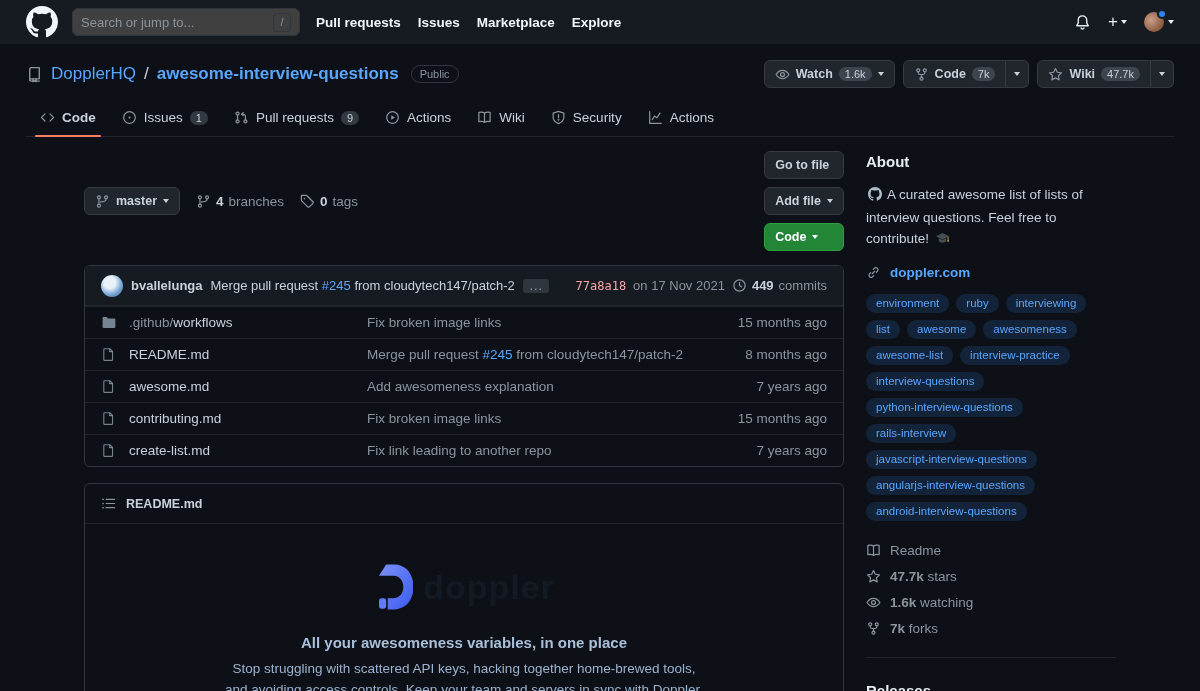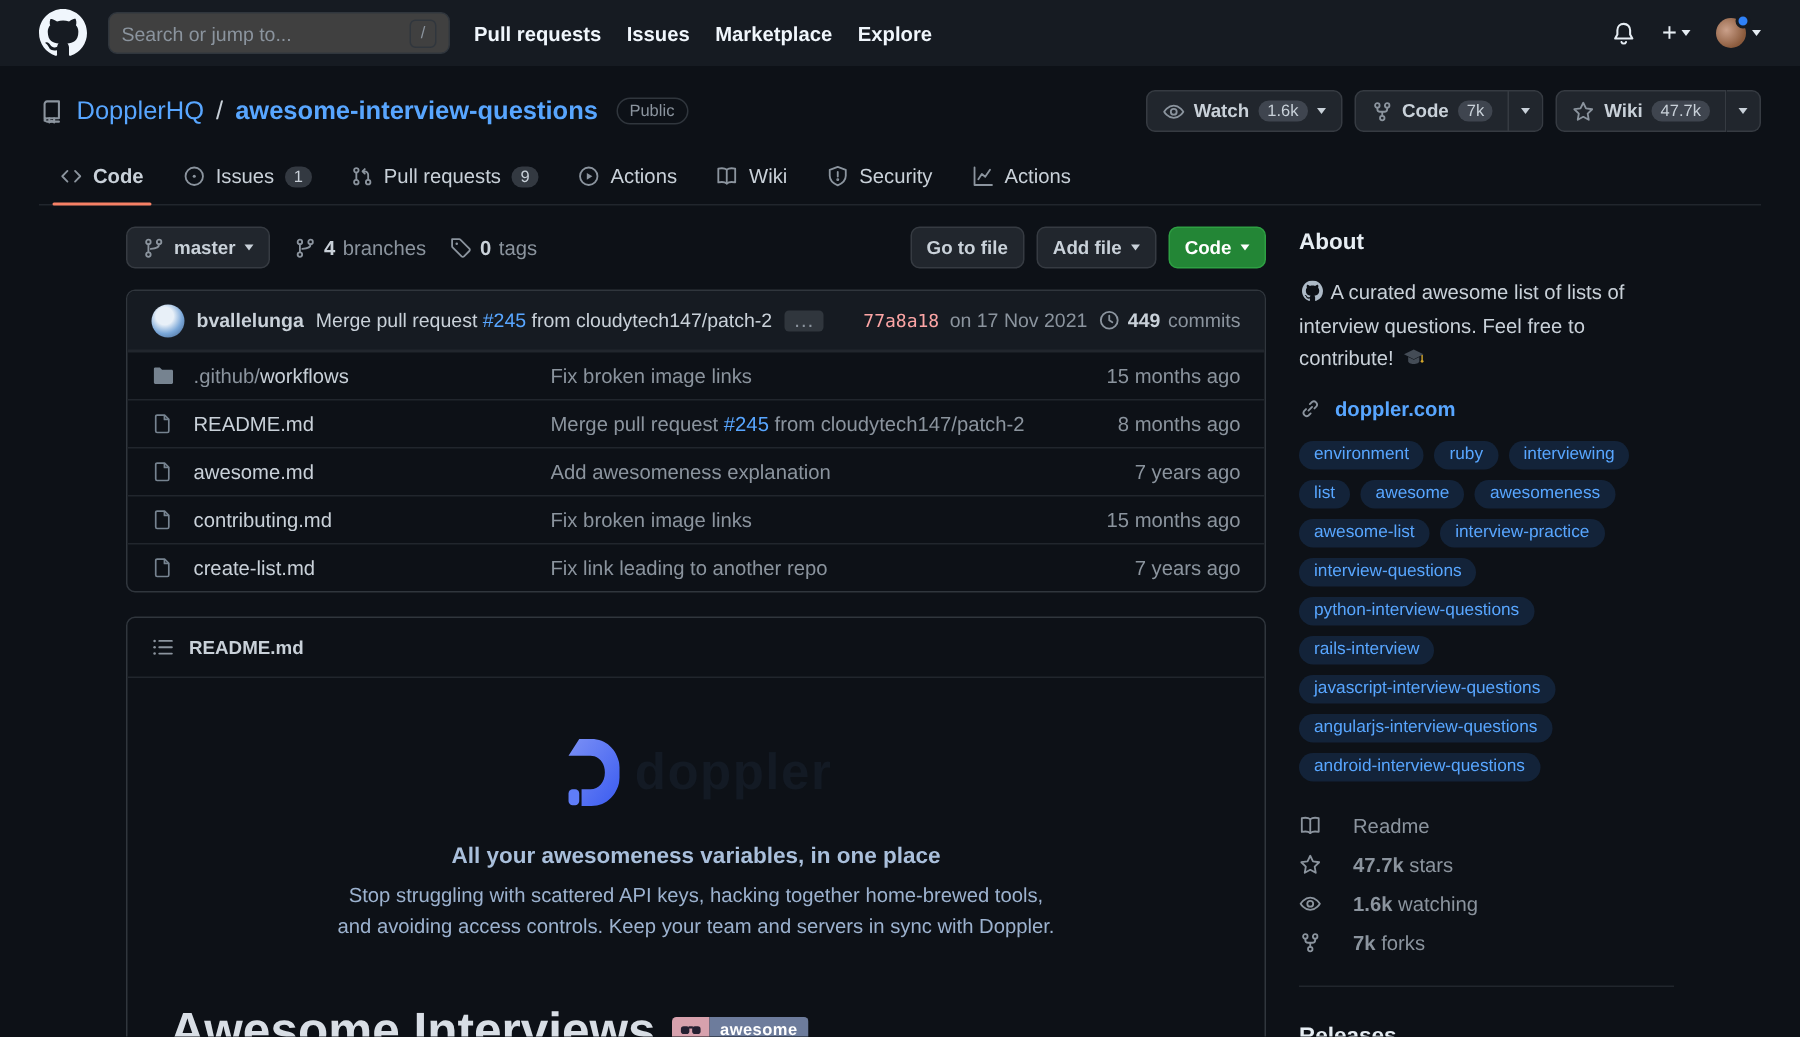--- a/index.html
+++ b/index.html
@@ -48,21 +48,21 @@
 
   
   .container{width:1032px;margin:0 auto;display:flex;gap:22px;padding-top:14px;}
   .main-col{flex:1;min-width:0;}
   .sidebar{width:250px;flex:none;padding-top:2px;}
 
   
   .toolbar{display:flex;align-items:center;gap:16px;margin-bottom:14px;}
   .stat{display:flex;align-items:center;gap:5px;color:#8b949e;font-size:13.5px;cursor:pointer;}
   .stat b{color:#c9d1d9;font-weight:700;}
-  .toolbar-right{margin-left:auto;display:flex;gap:8px;}
+  .toolbar-right{margin-left:auto;display:flex;gap:8px;flex-direction:column;}
   .btn-primary{background:#238636;border-color:#2ea043;color:#fff;}
   .btn-primary .caret{color:#fff;}
 
   
   .file-box{border:1px solid #30363d;border-radius:6px;overflow:hidden;}
   .commit-bar{background:#161b22;height:40px;display:flex;align-items:center;padding:0 16px;gap:8px;border-bottom:1px solid #21262d;font-size:13px;}
   .commit-avatar{width:22px;height:22px;border-radius:50%;background:radial-gradient(circle at 40% 35%, #e8f0f8 0 30%, #7aa7d8 60%, #3b5a82);flex:none;}
   .commit-author{font-weight:700;color:#c9d1d9;}
   .commit-msg{color:#c9d1d9;white-space:nowrap;overflow:hidden;text-overflow:ellipsis;}
   .pr-link{color:#58a6ff;}
@@ -96,21 +96,21 @@
 
   
   .sidebar h2{font-size:15px;font-weight:700;color:#e6edf3;margin-bottom:14px;}
   .about-desc{font-size:13.5px;line-height:21px;color:#c9d1d9;}
   .emoji-ico{display:inline-block;vertical-align:-2px;margin:0 2px;}
   .website-row{display:flex;align-items:center;gap:9px;margin:14px 0 14px;color:#8b949e;}
   .website-row a{color:#58a6ff;font-weight:700;font-size:13.5px;}
   .topics{display:flex;flex-wrap:wrap;gap:7px;margin-bottom:16px;}
   .topic-pill{background:rgba(56,139,253,.15);color:#58a6ff;font-size:11.5px;font-weight:500;height:19px;line-height:19px;padding:0 10px;border-radius:2em;cursor:pointer;}
   .meta-list{list-style:none;margin-top:4px;}
-  .meta-list li{display:flex;align-items:center;gap:21px;height:26px;color:#8b949e;font-size:13.5px;cursor:pointer;}
+  .meta-list li{display:flex;align-items:center;gap:9px;height:26px;color:#8b949e;font-size:13.5px;cursor:pointer;}
   .meta-list .ico{color:#8b949e;}
   .meta-list b{font-weight:700;}
   .side-divider{border-top:1px solid #21262d;margin:16px 0 24px;}
 </style>
 </head>
 <body>
 
 <header class="topnav">
   <a class="gh-logo">
     <svg class="ico" width="32" height="32" viewBox="0 0 16 16" fill="currentColor">

